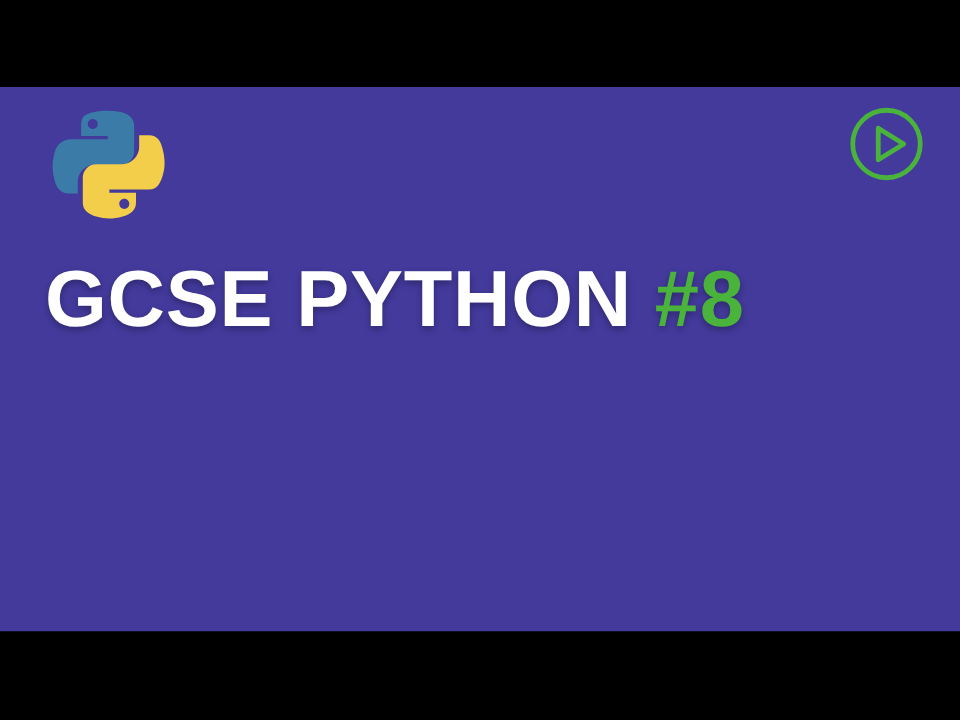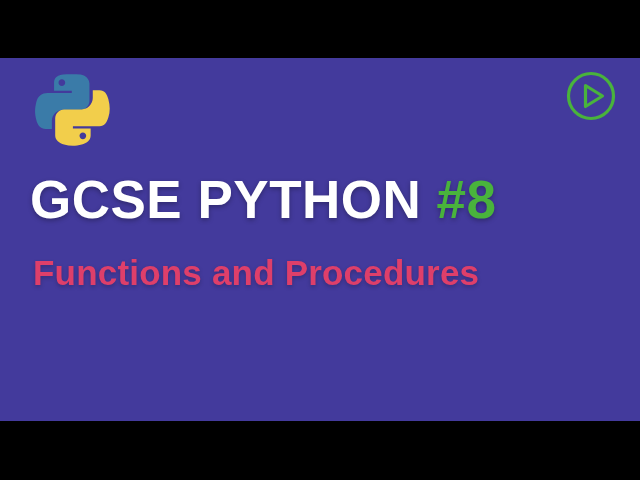--- a/index.html
+++ b/index.html
@@ -116,19 +116,18 @@
       <svg viewBox="0 0 52 52" xmlns="http://www.w3.org/2000/svg" aria-hidden="true">
         <circle cx="26" cy="26" r="22.5" fill="none" stroke="#49B33C" stroke-width="3.2"></circle>
         <path d="M20.5 15.5 L37.5 26 L20.5 36.5 Z" fill="none" stroke="#49B33C" stroke-width="3.2" stroke-linejoin="round"></path>
       </svg>
     </div>
 
     <div id="headline">
       <span class="main">GCSE PYTHON </span><span class="num">#8</span>
     </div>
 
-    <div id="subtitle">Functions and Procedures</div>
 
   </div>
 
   <div class="letterbox bottom"></div>
 
 </div>
 
 </body></html>

